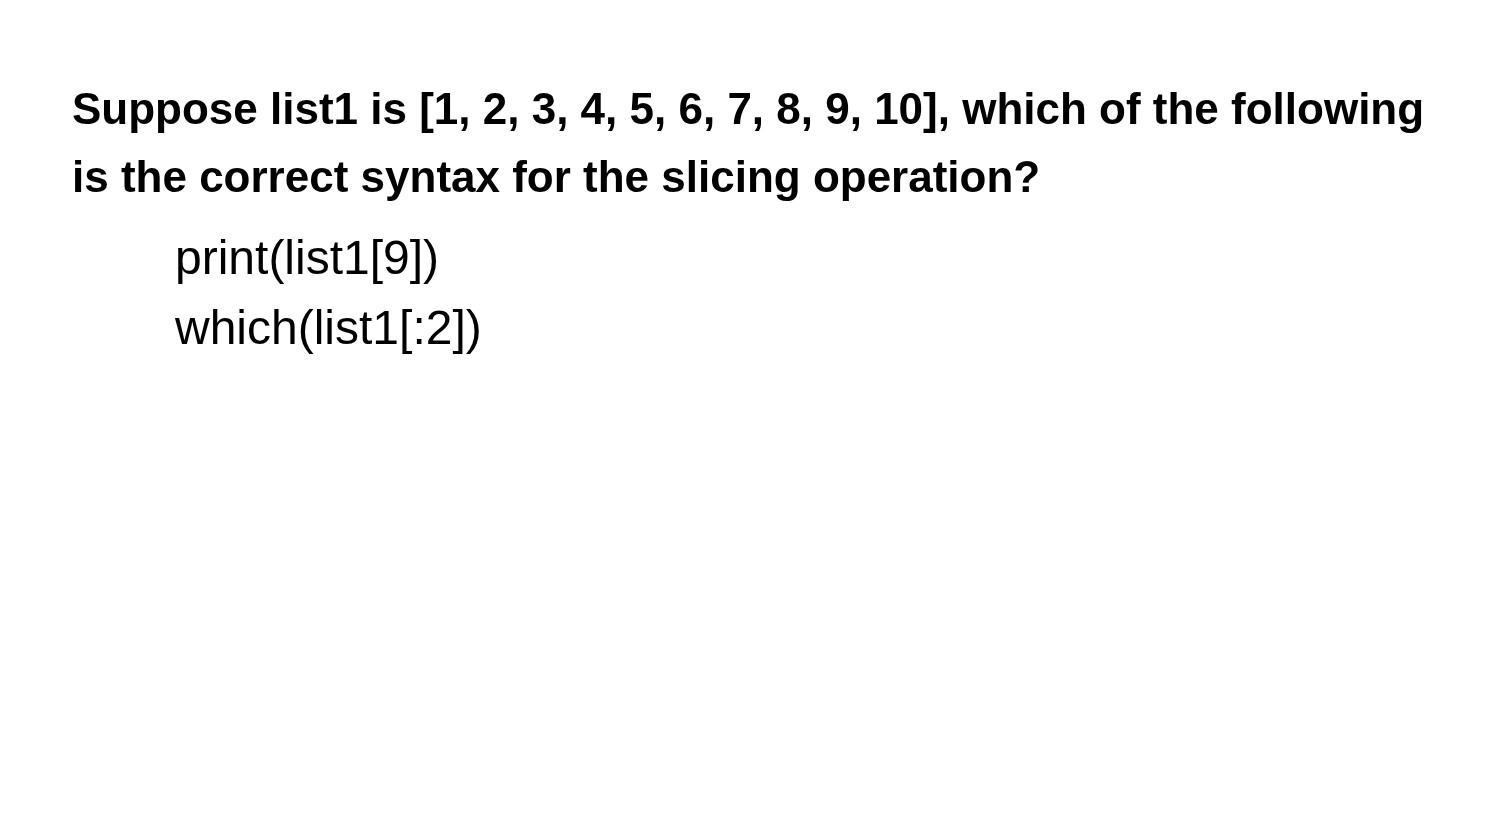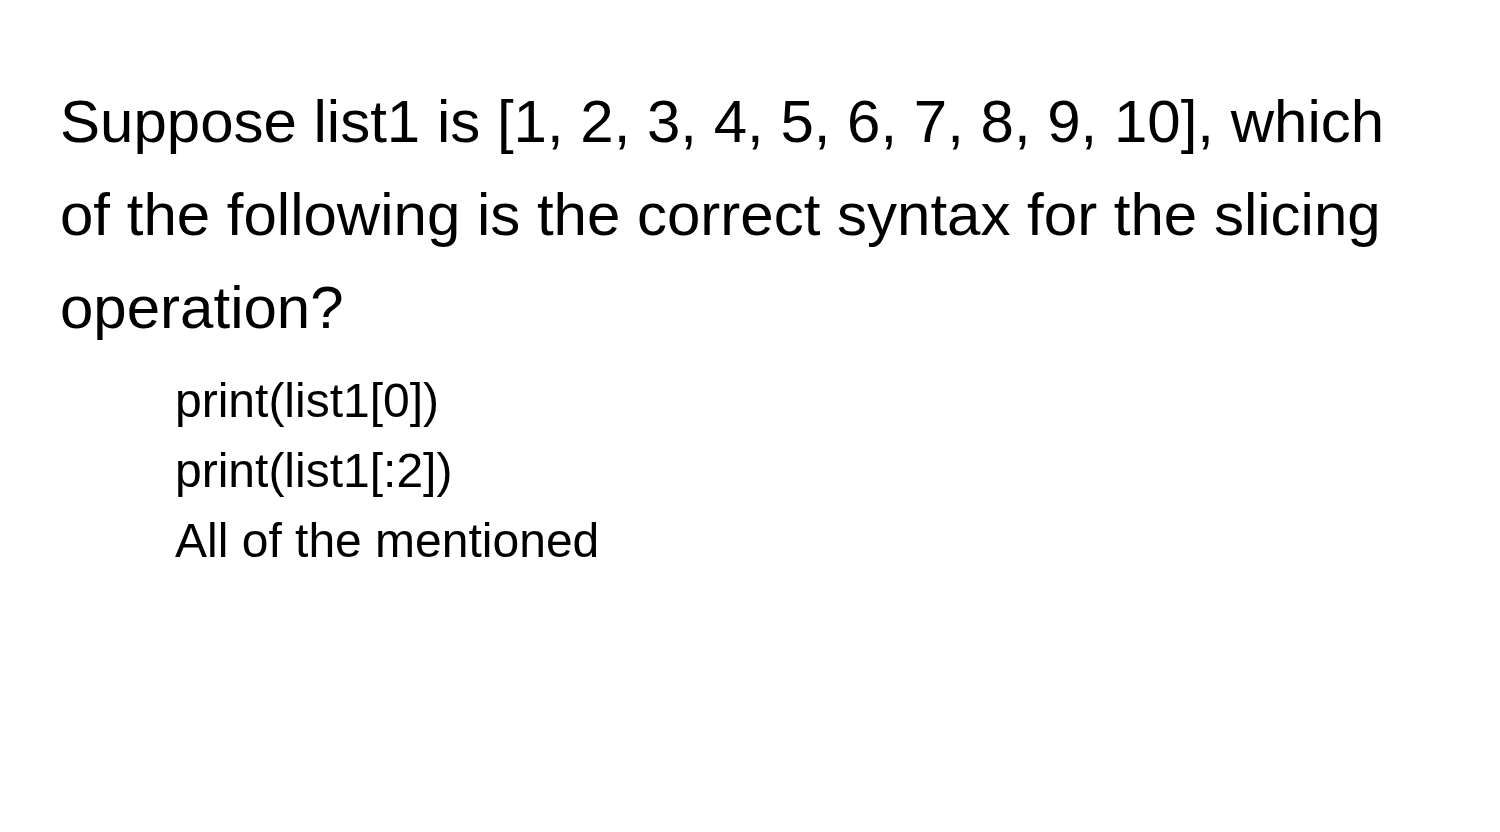--- a/index.html
+++ b/index.html
@@ -9,36 +9,36 @@
     }
     body {
       width: 1500px;
       height: 832px;
       background: #ffffff;
       font-family: -apple-system, BlinkMacSystemFont, "Segoe UI", Helvetica, Arial, sans-serif;
       color: #000000;
       padding: 75px 60px;
     }
     .question-text {
-      font-size: 60px;
+      font-size: 44px;
       line-height: 1.55;
-      font-weight: 400;
+      font-weight: 700;
       margin-bottom: 12px;
+      margin-left: 12px;
     }
     .options {
       padding-left: 115px;
     }
     .option {
       font-size: 48px;
       line-height: 1.46;
       font-weight: 400;
     }
   </style>
 </head>
 <body>
 
 <div class="question-text">Suppose list1 is [1, 2, 3, 4, 5, 6, 7, 8, 9, 10], which of the following is the correct syntax for the slicing operation?</div>
 
 <div class="options">
-  <div class="option">print(list1[0])</div>
-  <div class="option">print(list1[:2])</div>
-  <div class="option">All of the mentioned</div>
+  <div class="option">print(list1[9])</div>
+  <div class="option">which(list1[:2])</div>
 </div>
 
 </body></html>

